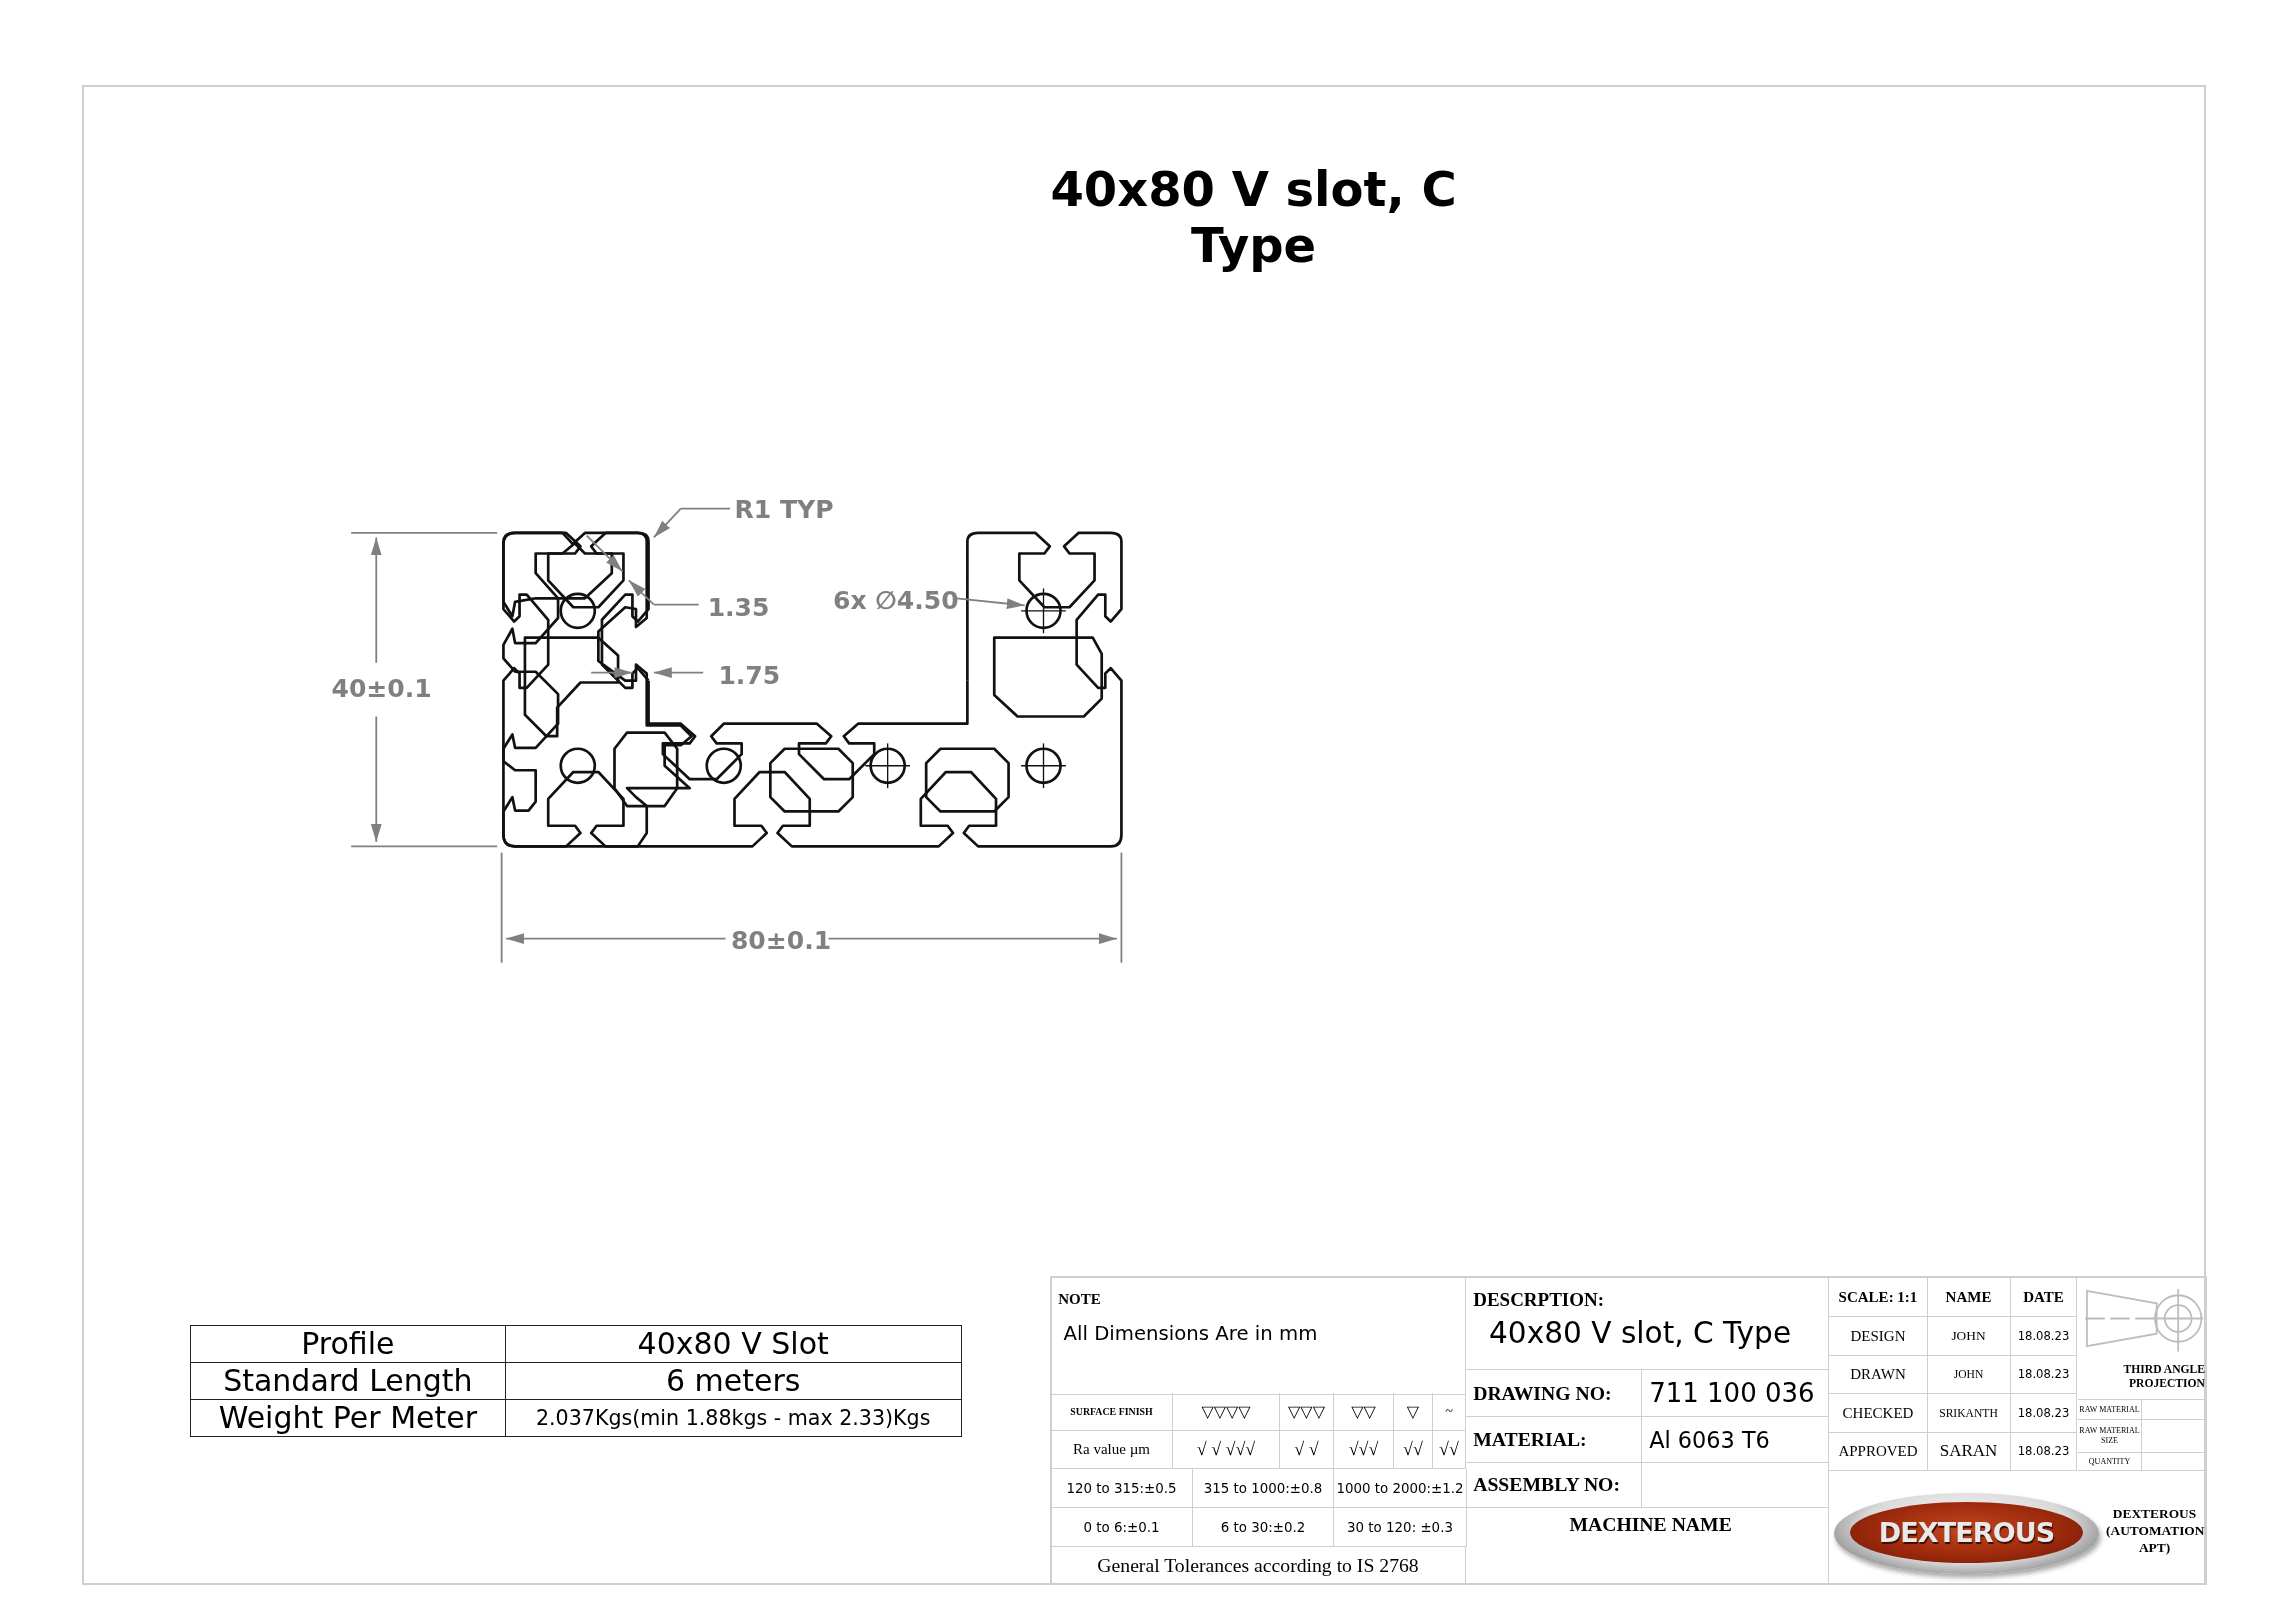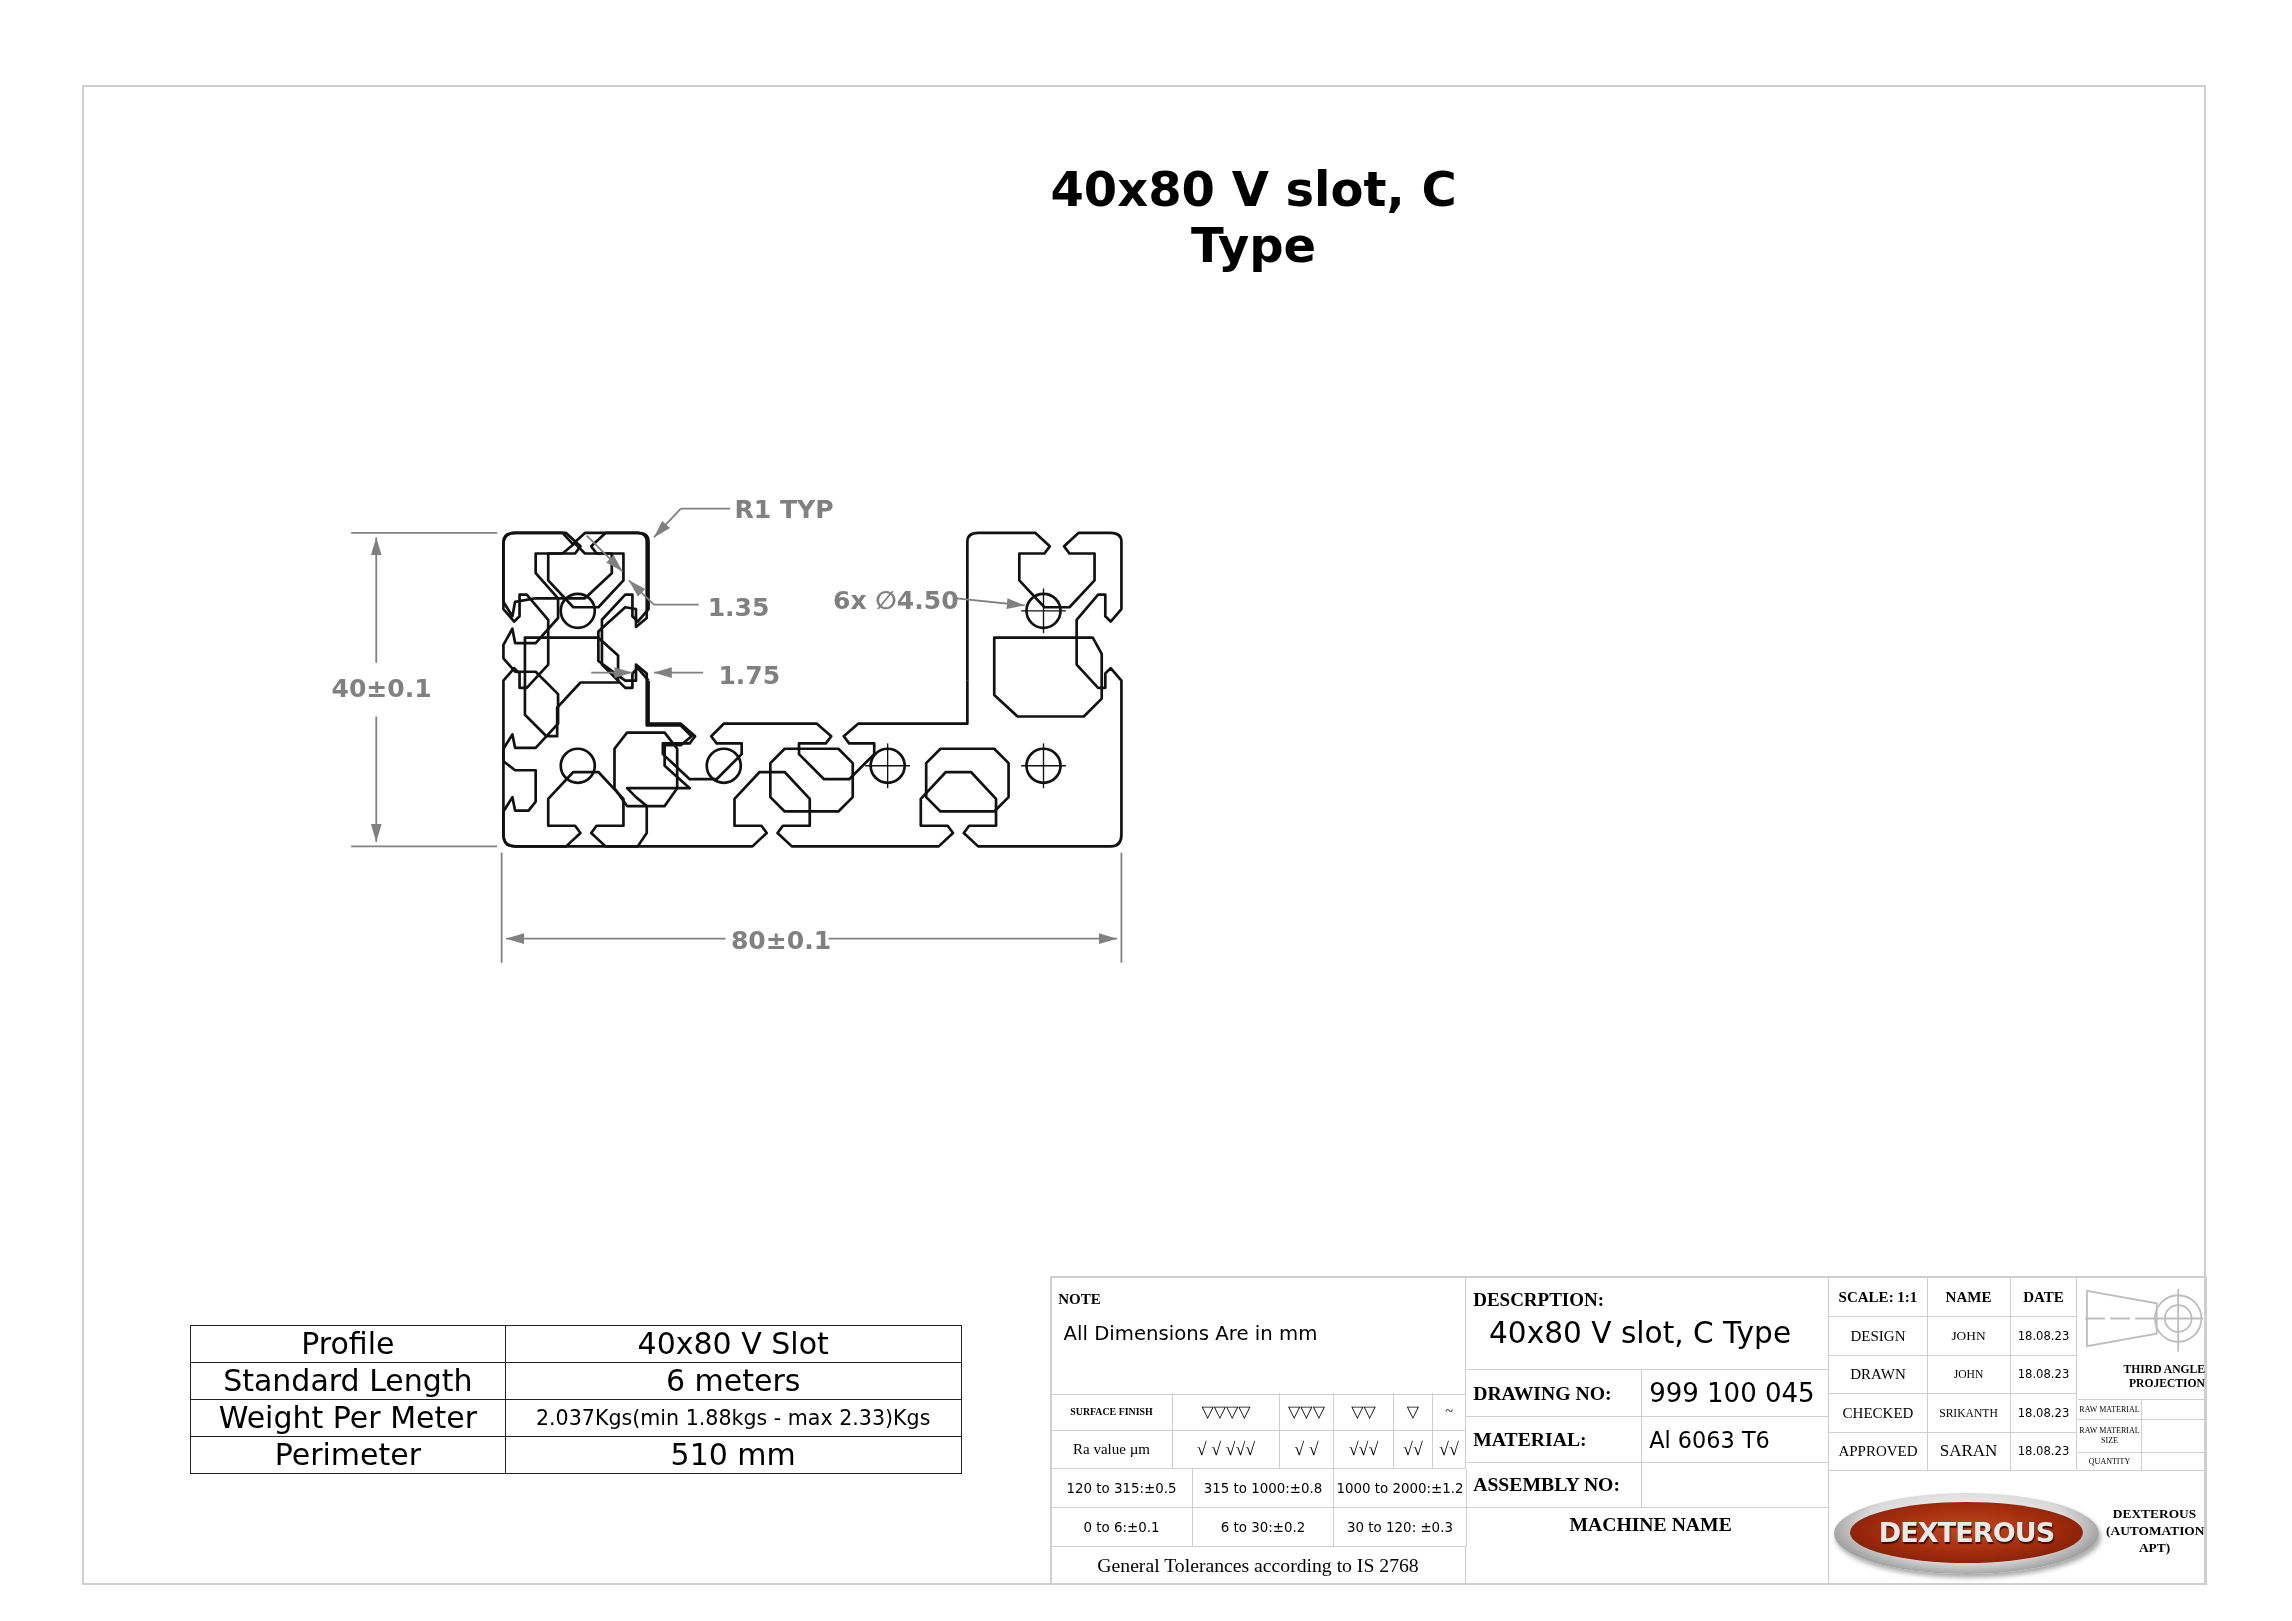--- a/index.html
+++ b/index.html
@@ -118,24 +118,20 @@
     <td class="v">40x80 V Slot</td>
   </tr>
   <tr>
     <td class="k">Standard Length</td>
     <td class="v">6 meters</td>
   </tr>
   <tr>
     <td class="k">Weight Per Meter</td>
     <td class="v small">2.037Kgs(min 1.88kgs - max 2.33)Kgs</td>
   </tr>
-  <tr>
-    <td class="k">Perimeter</td>
-    <td class="v">510 mm</td>
-  </tr>
 </tbody>
   </table>
 
 <div class="tb" style="left:1050px; top:1276px; width:1157px; height:309px;"></div>
 
 <div class="cell" style="left:1051px; top:1278px; width:415px; height:117px; display:block; text-align:left;">
   <div class="serifb" style="font-size:15px; margin:12.5px 0 0 7.2px;">NOTE</div>
   <div class="sans" style="font-size:19.7px; margin:14.3px 0 0 12.5px;">All Dimensions Are in mm</div>
 </div>
 
@@ -159,21 +155,21 @@
 <div class="cell sans" style="left:1051px; top:1508px; width:142px; height:39px; font-size:13.4px;">0 to 6:±0.1</div>
 <div class="cell sans" style="left:1193px; top:1508px; width:141px; height:39px; font-size:13.4px;">6 to 30:±0.2</div>
 <div class="cell sans" style="left:1334px; top:1508px; width:133px; height:39px; font-size:13.4px;">30 to 120: ±0.3</div>
 <div class="cell nbb" style="left:1051px; top:1547px; width:415px; height:37px; font-size:19.7px;">General Tolerances according to IS 2768</div>
 
 <div class="cell" style="left:1466px; top:1278px; width:363px; height:92px; display:block; text-align:left;">
   <div class="serifb" style="font-size:19px; margin:10.7px 0 0 7.2px;">DESCRPTION:</div>
   <div class="sans" style="font-size:29.6px; margin:5.4px 0 0 23px;">40x80 V slot, C Type</div>
 </div>
 <div class="cell serifb left" style="left:1466px; top:1370px; width:176px; height:47px; font-size:19.7px;">DRAWING NO:</div>
-<div class="cell sans left" style="left:1642px; top:1370px; width:187px; height:47px; font-size:26px;">999 100 045</div>
+<div class="cell sans left" style="left:1642px; top:1370px; width:187px; height:47px; font-size:26px;">711 100 036</div>
 <div class="cell serifb left" style="left:1466px; top:1417px; width:176px; height:46px; font-size:19.7px;">MATERIAL:</div>
 <div class="cell sans left" style="left:1642px; top:1417px; width:187px; height:46px; font-size:22.4px;">Al 6063 T6</div>
 <div class="cell serifb left" style="left:1466px; top:1462px; width:176px; height:46px; font-size:19.7px;">ASSEMBLY NO:</div>
 <div class="cell sans left" style="left:1642px; top:1462px; width:187px; height:46px; font-size:19.7px;"></div>
 <div class="cell serifb nbb" style="left:1466px; top:1508px; width:363px; height:75px; display:block; text-align:left;">
   <div style="font-size:19.7px; margin:5.4px 0 0 7.2px;text-align:center;">MACHINE NAME</div>
 </div>
 
 <div class="cell serifb" style="left:1829px; top:1278px; width:99px; height:39px; font-size:15px;">SCALE: 1:1</div>
 <div class="cell serifb" style="left:1927px; top:1278px; width:84px; height:39px; font-size:15px;">NAME</div>

